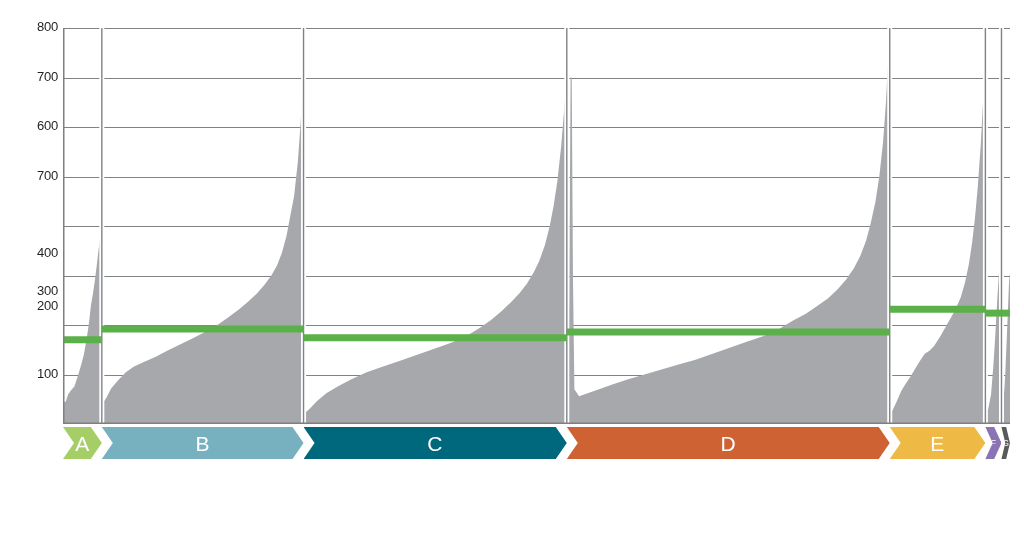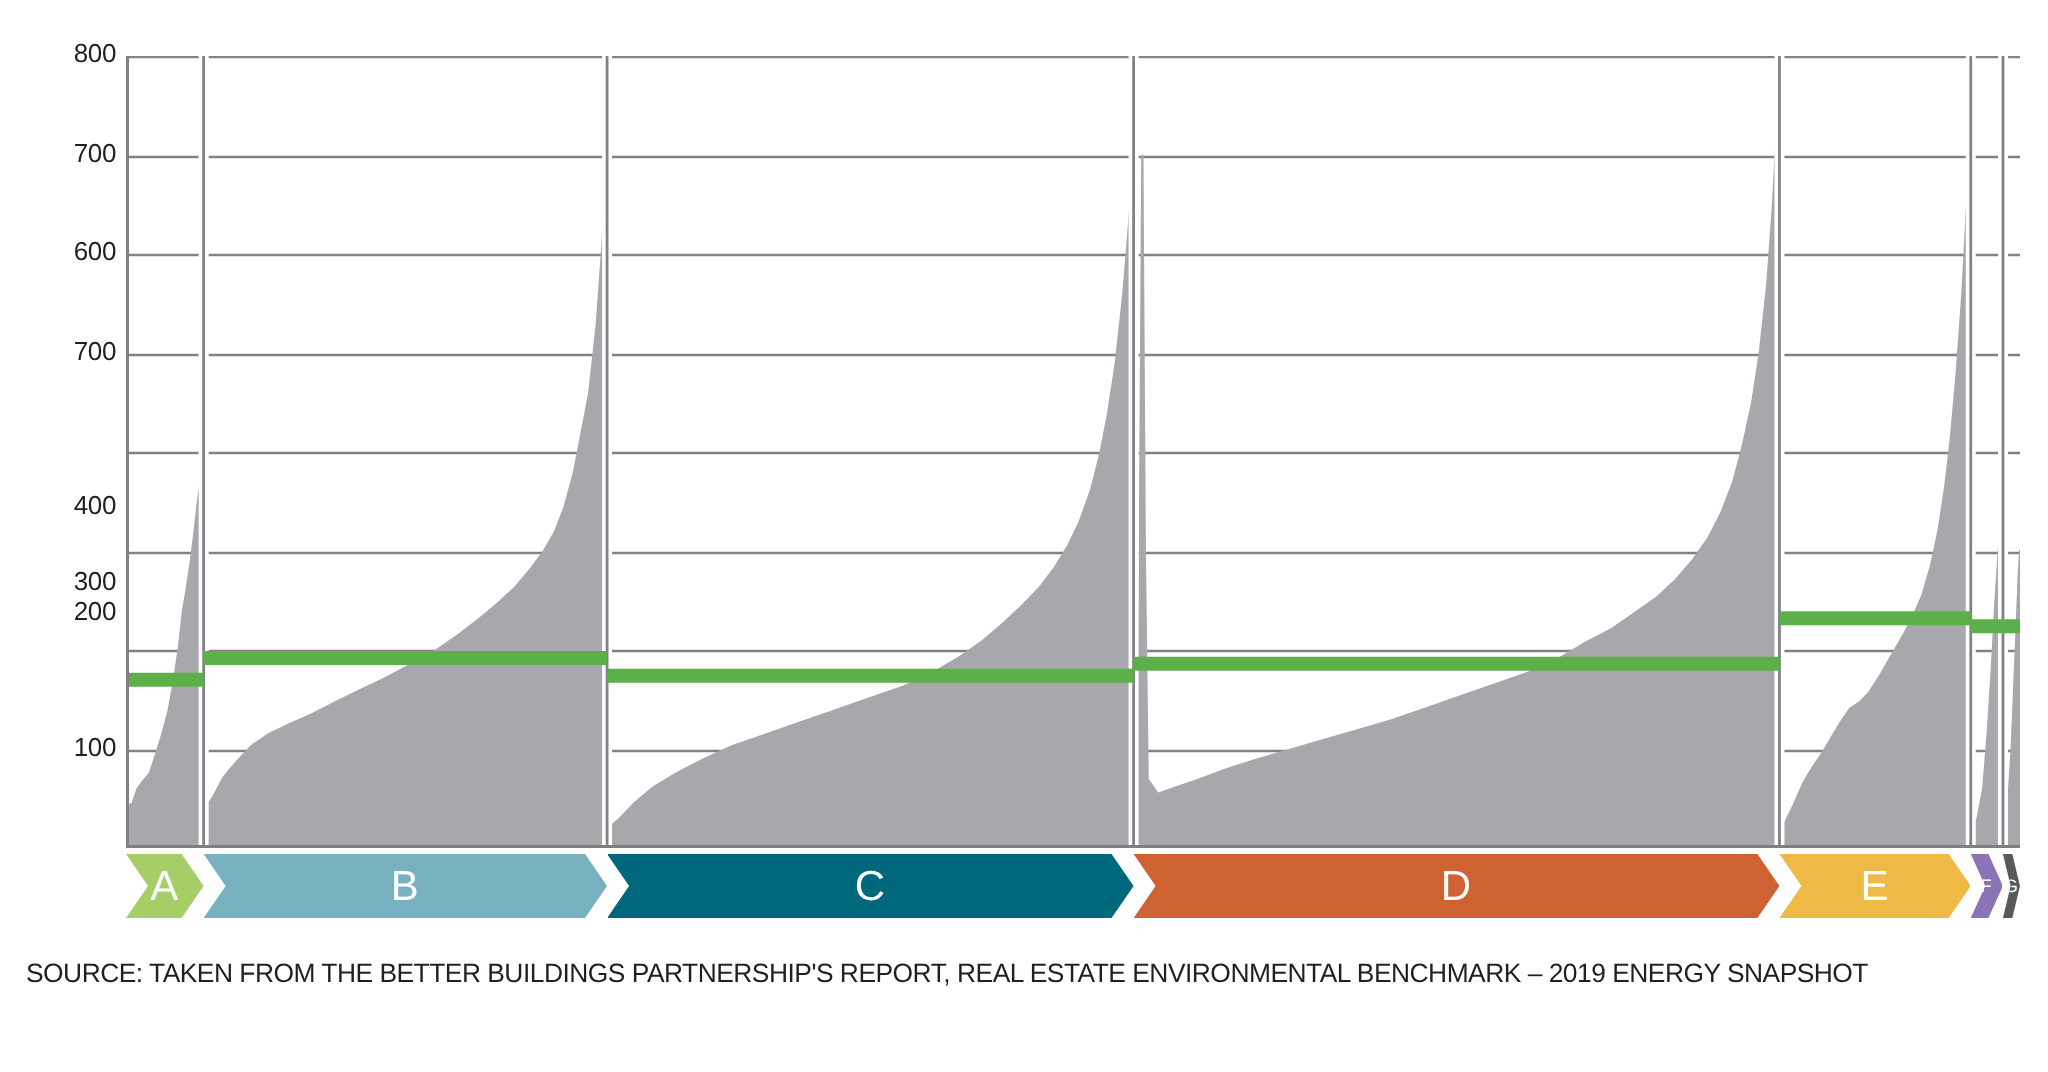--- a/index.html
+++ b/index.html
@@ -164,15 +164,14 @@
         <span class="band-label">E</span>
       </div>
       <div class="band" style="left: 922.378px; width: 16.099px; background: rgb(138, 116, 181); clip-path: polygon(0px 0px, 8.85445px 0px, 16.099px 50%, 8.85445px 100%, 0px 100%, 7.24455px 50%);">
         <span class="band-label tinier">F</span>
       </div>
       <div class="band" style="left: 938.477px; width: 8.523px; background: rgb(88, 89, 91); clip-path: polygon(0px 0px, 4.68765px 0px, 8.523px 50%, 4.68765px 100%, 0px 100%, 3.83535px 50%);">
         <span class="band-label tinier">G</span>
       </div>
     </div>
 
-  <div id="source-note">SOURCE: TAKEN FROM THE BETTER BUILDINGS PARTNERSHIP'S REPORT, REAL ESTATE ENVIRONMENTAL BENCHMARK – 2019 ENERGY SNAPSHOT</div>
 
 </div>
 
 </body></html>

